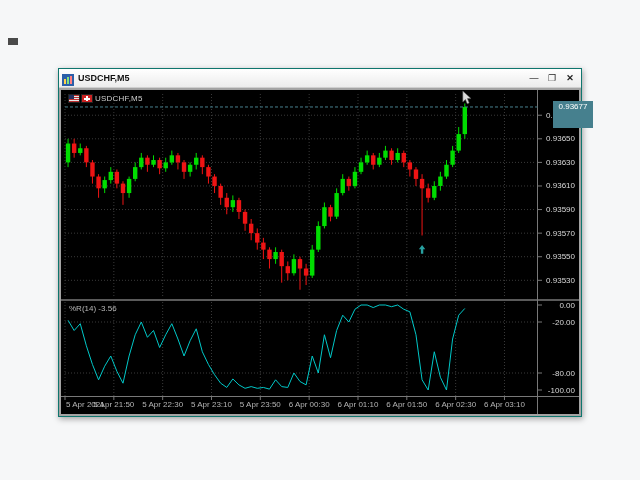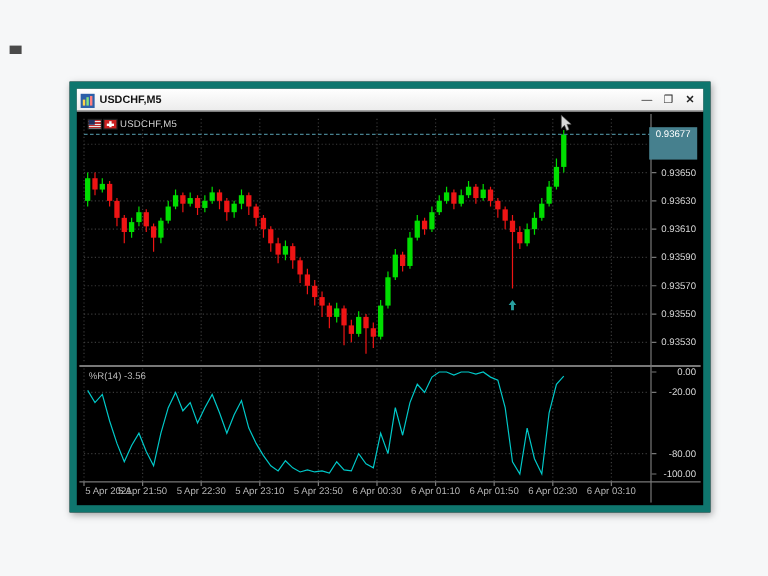--- a/index.html
+++ b/index.html
@@ -1,21 +1,21 @@
 <!DOCTYPE html>
 <html><head>
 <meta charset="utf-8">
 <style>
   html,body{margin:0;padding:0;}
   body{width:640px;height:480px;background:#f6f7f8;font-family:"Liberation Sans",sans-serif;position:relative;overflow:hidden;}
   #screen{position:absolute;left:0;top:0;width:640px;height:480px;}
   .artifact{position:absolute;left:8px;top:38px;width:10px;height:7px;background:#4a4a4a;}
 
-  .window{position:absolute;left:58px;top:68px;width:522px;background:#000000;
-          border:6px solid #0f766e;box-shadow:1px 2px 6px rgba(0,0,0,.35);}
+  .window{position:absolute;left:58px;top:68px;width:522px;background:#a3a3a3;
+          border:1px solid #0f766e;box-shadow:1px 2px 6px rgba(0,0,0,.35);}
   .titlebar{height:18px;display:flex;align-items:center;background:linear-gradient(#ffffff,#ececec);
             border-bottom:1px solid #cfcfcf;padding:0 2px;}
   .app-icon{width:12px;height:12px;display:inline-block;margin-left:1px;}
   .titlebar .title{font-size:9px;font-weight:bold;color:#111;margin-left:4px;flex:1;
                    white-space:nowrap;overflow:hidden;}
   .caption-btn{width:18px;height:14px;font-size:9px;line-height:14px;text-align:center;color:#222;cursor:default;}
   .caption-btn.close{font-weight:bold;}
 
   .client{position:relative;margin:2px;width:518px;height:324px;background:#000;}
   .client svg{position:absolute;left:0;top:0;}
@@ -24,21 +24,21 @@
   .flag{width:10px;height:7px;display:inline-block;position:relative;box-shadow:0 0 0 1px #222;}
   .flag.us{background:repeating-linear-gradient(180deg,#c03030 0px,#c03030 1px,#e8e8e8 1px,#e8e8e8 2px);}
   .flag.us::after{content:"";position:absolute;left:0;top:0;width:5px;height:4px;background:#23305e;}
   .flag.ch{background:#cc2222;}
   .flag.ch::before{content:"";position:absolute;left:4px;top:1px;width:2px;height:5px;background:#fff;}
   .flag.ch::after{content:"";position:absolute;left:2px;top:2.5px;width:6px;height:2px;background:#fff;}
   .symbol-badge .label{font-size:8px;color:#cfcfcf;letter-spacing:.2px;}
 
   .ind-label{position:absolute;left:8px;top:214px;font-size:8px;color:#b8b8b8;z-index:3;}
 
-  .price-badge{position:absolute;left:475px;width:40px;height:27px;color:#fff;font-size:8px;
+  .price-badge{position:absolute;left:492px;width:40px;height:27px;color:#fff;font-size:8px;
                line-height:11px;text-align:center;z-index:3;}
 </style>
 </head>
 <body>
 
 <div id="screen">
   <div class="artifact"></div>
 
   <div class="window">
     <div class="titlebar">

